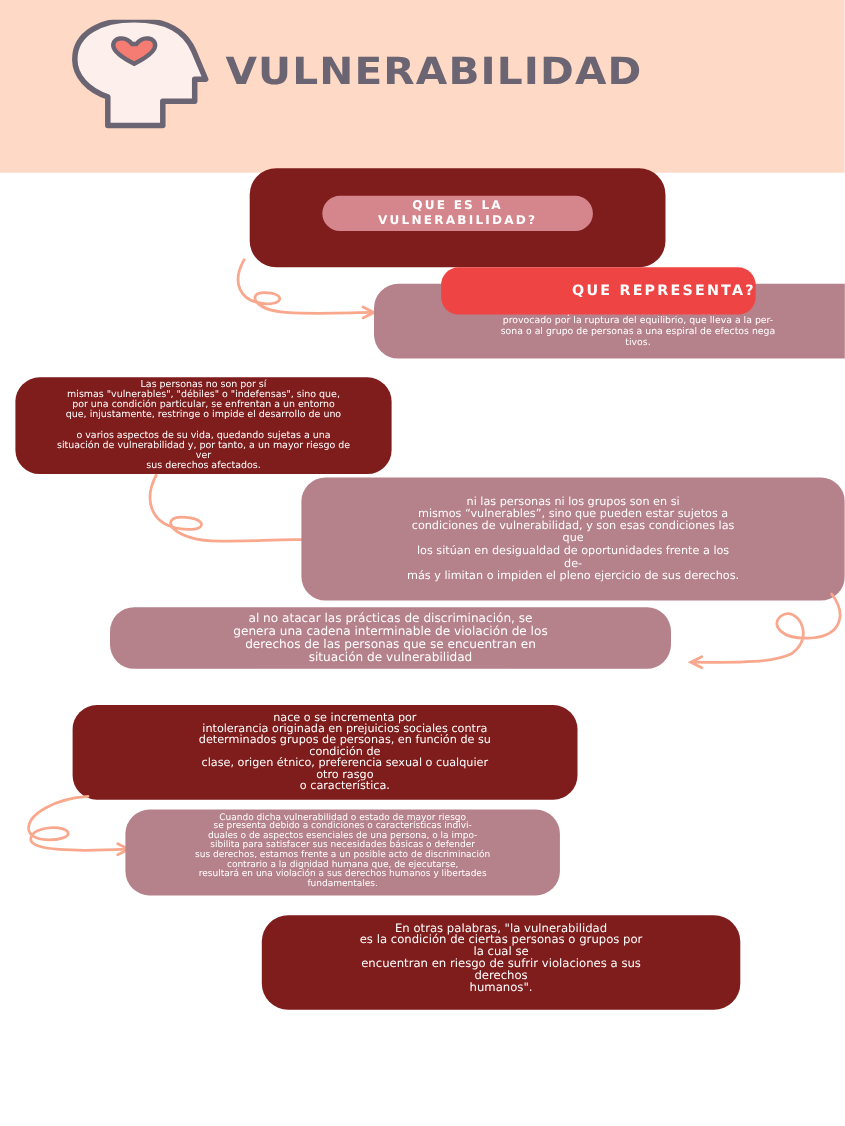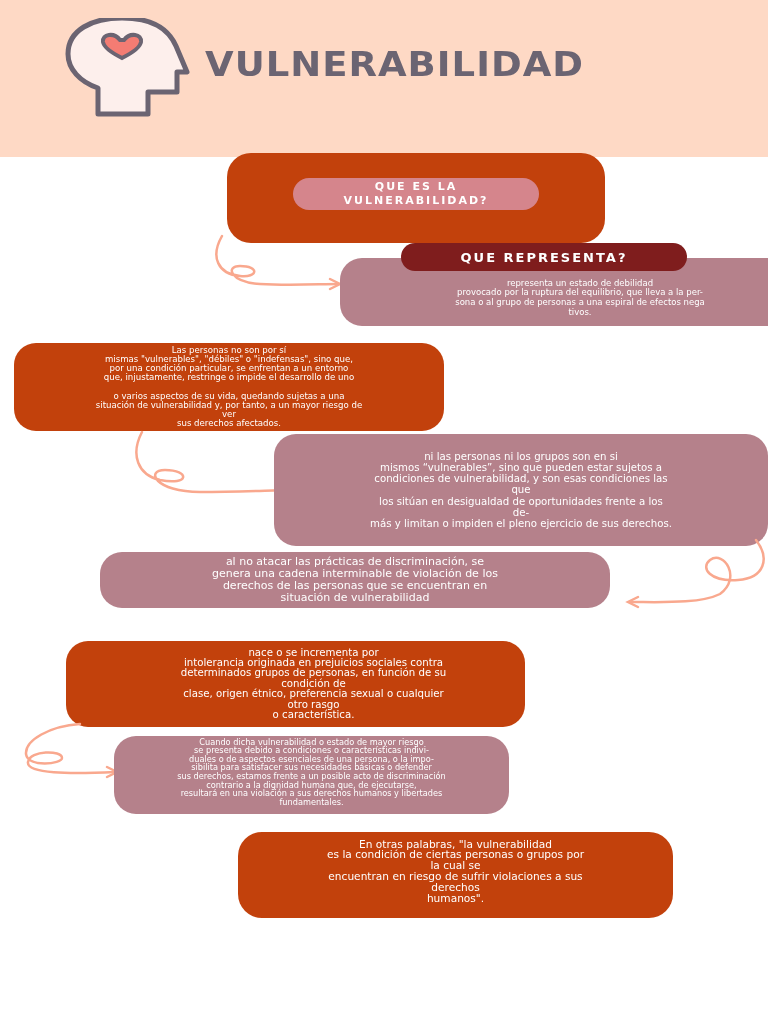--- a/index.html
+++ b/index.html
@@ -19,21 +19,21 @@
     font-size:37px; letter-spacing:1px; color:#6b6472;
     text-transform:uppercase; line-height:50px;
     transform:scaleY(0.92);
   }
   .box {
     position:absolute; border-radius:22px; color:#fff;
     text-align:center; box-sizing:border-box;
     display:flex; flex-direction:column; justify-content:center; align-items:center;
     font-family:"DejaVu Sans", sans-serif;
   }
-  .pink { background:#c2410c; }
+  .pink { background:#7f1d1d; }
   .mauve { background:#b5818b; }
   .pill {
     position:absolute; border-radius:16px; color:#fff; text-align:center;
     font-weight:bold; text-transform:uppercase; letter-spacing:2px;
     display:flex; flex-direction:column; justify-content:center;
   }
   .txt { white-space:pre-line; }
   svg.arrow { position:absolute; overflow:visible; }
 </style>
 </head>
@@ -58,25 +58,25 @@
   <path d="M12 4 C0 25 8 42 30 44 C48 46 50 34 30 34 C15 34 20 50 50 52 C80 54 110 52 128 52" fill="none" stroke="#f9a88e" stroke-width="2.5" stroke-linecap="round"></path>
   <path d="M120 47 L130 52 L120 57" fill="none" stroke="#f9a88e" stroke-width="2.5" stroke-linecap="round"></path>
 </svg>
 
 <div class="box mauve" style="left:340px; top:258px; width:480px; height:68px; padding-top:12px; border-radius:22px;">
   <div class="txt" style="font-size:8.5px; line-height:9.6px;">representa un estado de debilidad
 provocado por la ruptura del equilibrio, que lleva a la per-
 sona o al grupo de personas a una espiral de efectos nega
 tivos.</div>
 </div>
-<div class="pill" style="left:401px; top:243px; width:286px; height:28px; background:#7f1d1d; border-radius:16px;">
+<div class="pill" style="left:401px; top:243px; width:286px; height:43px; background:#ef4444; border-radius:16px;align-items:flex-end;">
   <span style="font-size:13px;">QUE REPRESENTA?</span>
 </div>
 
-<div class="box pink" style="left:14px; top:343px; width:430px; height:88px; border-radius:22px;">
+<div class="box pink" style="left:14px; top:343px; width:342px; height:88px; border-radius:22px;">
   <div class="txt" style="font-size:8.6px; line-height:9.2px;">Las personas no son por sí
 mismas "vulnerables", "débiles" o "indefensas", sino que,
 por una condición particular, se enfrentan a un entorno
 que, injustamente, restringe o impide el desarrollo de uno
 
 o varios aspectos de su vida, quedando sujetas a una
 situación de vulnerabilidad y, por tanto, a un mayor riesgo de
 ver
 sus derechos afectados.</div>
 </div>

